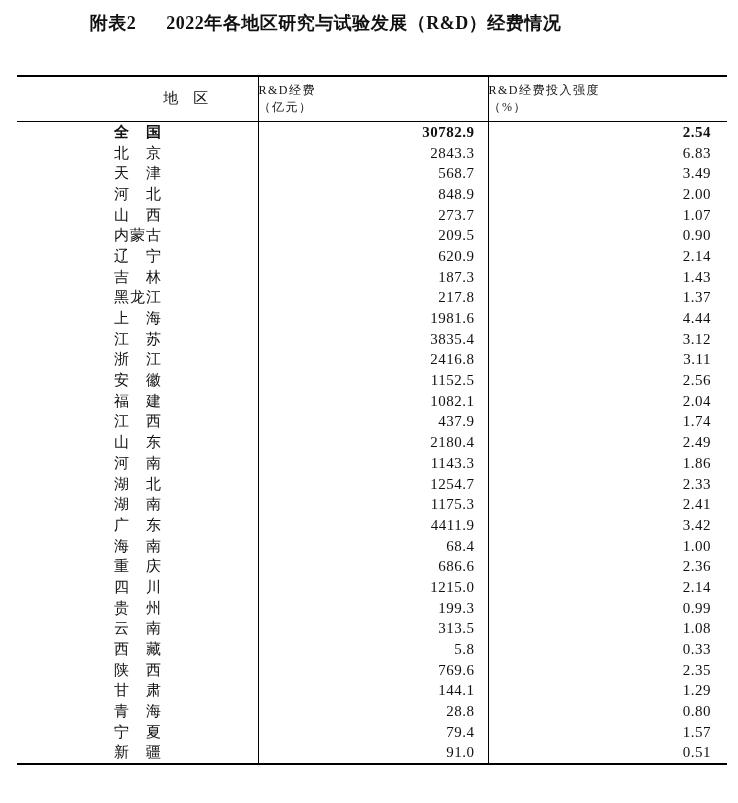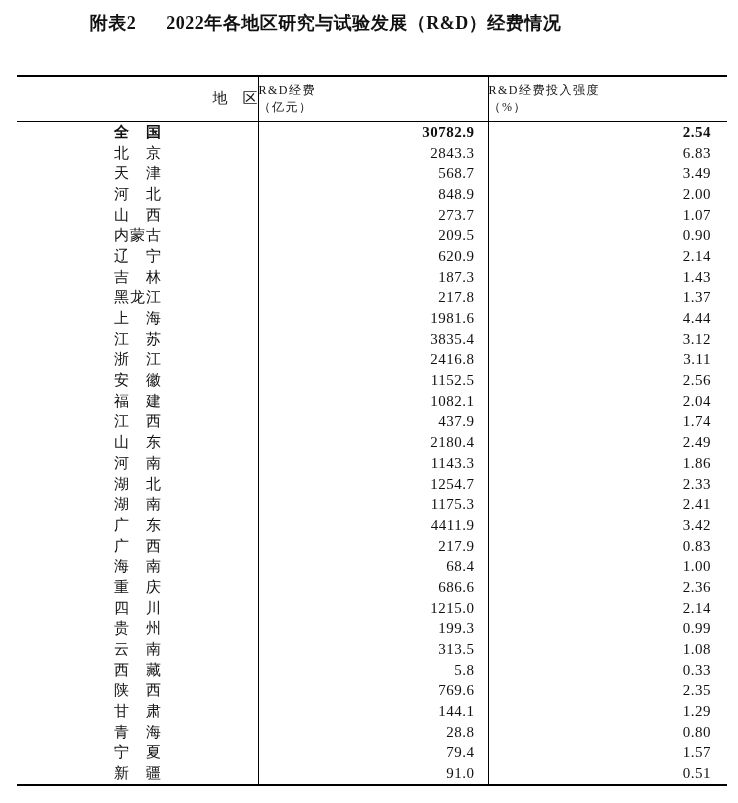--- a/index.html
+++ b/index.html
@@ -47,21 +47,21 @@
     border-bottom: 1.5px solid #000;
     height: 44px;
     padding: 0;
     font-size: 12px;
     letter-spacing: 1.5px;
     text-align: left;
     vertical-align: middle;
     line-height: 1.45;
   }
   thead th.col-region {
-    text-align: right;
+    text-align: center;
     padding-left: 97px;
     font-size: 15px;
     letter-spacing: 0;
   }
   th.col-region, td.cell-region { border-right: 1.5px solid #000; }
   th.col-funds,  td.cell-funds  { border-right: 1.5px solid #000; }
 
   tbody td {
     height: 20.69px;
     padding: 0;
@@ -199,25 +199,20 @@
         <td class="cell-region">湖　南</td>
         <td class="cell-funds">1175.3</td>
         <td class="cell-intensity">2.41</td>
       </tr>
       <tr>
         <td class="cell-region">广　东</td>
         <td class="cell-funds">4411.9</td>
         <td class="cell-intensity">3.42</td>
       </tr>
       <tr>
-        <td class="cell-region">广　西</td>
-        <td class="cell-funds">217.9</td>
-        <td class="cell-intensity">0.83</td>
-      </tr>
-      <tr>
         <td class="cell-region">海　南</td>
         <td class="cell-funds">68.4</td>
         <td class="cell-intensity">1.00</td>
       </tr>
       <tr>
         <td class="cell-region">重　庆</td>
         <td class="cell-funds">686.6</td>
         <td class="cell-intensity">2.36</td>
       </tr>
       <tr>

